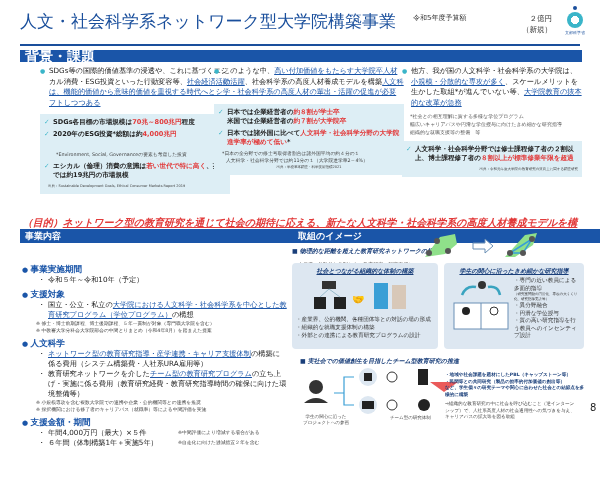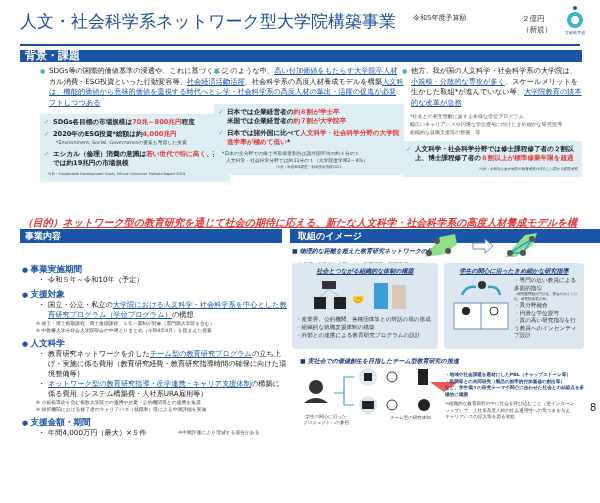--- a/index.html
+++ b/index.html
@@ -1,39 +1,39 @@
 <!DOCTYPE html>
 <html><head>
 <meta charset="utf-8">
 <style>
 *{box-sizing:border-box;margin:0;padding:0}
 body{width:600px;height:503px;background:#fff;font-family:"DejaVu Sans","Liberation Sans",sans-serif;color:#222;position:relative;overflow:hidden}
 .title{position:absolute;left:20px;top:10px;font-size:17px;font-weight:normal;color:#1a4f9c;letter-spacing:0}
 .budget-label{position:absolute;left:413px;top:13px;font-size:7px;color:#333}
-.budget-amount{position:absolute;left:522px;top:13px;font-size:7.5px;color:#333;text-align:left;line-height:11px}
+.budget-amount{position:absolute;left:522px;top:13px;font-size:7.5px;color:#333;text-align:right;line-height:11px}
 .logo{position:absolute;left:560px;top:6px;width:30px;height:40px;text-align:center}
 .logo .dot{width:4px;height:4px;border-radius:50%;background:#1a4f9c;margin:0 auto 2px}
 .logo .sun{width:16px;height:16px;border-radius:50%;margin:0 auto;background:radial-gradient(circle,#fff 35%,#3ab5c9 36%)}
 .logo .txt{font-size:4px;color:#1a4f9c;margin-top:2px}
 .rule{position:absolute;left:20px;top:44px;width:560px;height:2px;background:#1a4f9c}
 .bar{position:absolute;background:#1a55a8;color:#fff;font-weight:bold}
-.bar-bg{left:20px;top:50px;width:562px;height:12px;font-size:11px;padding-left:5px;line-height:12px}
+.bar-bg{left:20px;top:50px;width:562px;height:12px;font-size:14px;padding-left:5px;line-height:12px}
 .col{position:absolute;top:66px;width:190px;font-size:7.2px;line-height:10.5px}
 .col .lead{padding-left:9px;position:relative}
 .col .lead:before{content:"●";position:absolute;left:0;top:0;color:#3ab5c9;font-size:6px}
 .u{color:#1a55a8;text-decoration:underline}
 .box{background:#ddeef5;margin-top:6px;padding:4px 4px;font-size:6.6px;line-height:9px;font-weight:bold}
 .box .ck{padding-left:9px;position:relative;margin-bottom:3px}
 .box .ck:before{content:"✓";position:absolute;left:0;color:#3ab5c9;font-weight:normal}
 .red{color:#e23a3a}
 .note{font-size:4.8px;font-weight:normal;color:#444;line-height:7px}
 .small{font-size:5px;color:#555;line-height:8px;padding-left:8px;margin-top:4px}
 .purpose{position:absolute;left:20px;top:216px;width:560px;font-size:10px;color:#e23a3a;font-style:italic;font-weight:bold;text-align:center}
 .purpose span{text-decoration:underline}
-.bar-left{left:20px;top:229px;width:262px;height:14px;font-size:9px;padding-left:5px;line-height:14px}
+.bar-left{left:20px;top:229px;width:299px;height:14px;font-size:9px;padding-left:5px;line-height:14px}
 .bar-right{left:290px;top:229px;width:348px;height:14px;font-size:9px;padding-left:8px;line-height:14px}
 .left{position:absolute;left:22px;top:247px;width:265px;font-size:7.2px;line-height:10px}
 .h{color:#1a55a8;font-weight:bold;font-size:8.6px;margin-top:4px}
 .h:before{content:"● ";font-size:7px}
 .li{padding-left:8px;position:relative;margin-left:18px}
 .li:before{content:"・";position:absolute;left:-2px}
 .ss{font-size:4.8px;color:#444;line-height:7px;padding-left:14px}
 .fn{font-size:4.8px;color:#444;margin-left:20px}
 .right{position:absolute;left:292px;top:247px;width:290px;font-size:6px}
 .sq-h{font-size:6px;font-weight:bold;font-style:italic;color:#1a3f7a}
@@ -62,21 +62,21 @@
 <div class="rule"></div>
 
 <div class="bar bar-bg">背景・課題</div>
 
 <div class="col" style="left:40px">
   <div class="lead">
     <span>SDGs等の国際的価値基準の浸透や、これに基づくエシカル消費・ESG投資といった行動変容等、</span><span class="u">社会経済活動は、機能的価値から意味的価値を重視する時代へとシフトしつつある</span>
   </div>
   <div class="box">
     <div class="ck"><span>SDGs各目標の市場規模は</span><span class="red">70兆～800兆円</span><span>程度</span></div>
-    <div class="ck" style="margin-bottom:0"><span>2020年のESG投資*総額は約</span><span class="red">4,000兆円</span></div>
+    <div class="ck" style="margin-bottom:12px"><span>2020年のESG投資*総額は約</span><span class="red">4,000兆円</span></div>
     <div class="note" style="padding-left:12px;margin-bottom:4px">*Environment, Social, Governanceの要素も考慮した投資</div>
     <div class="ck"><span>エシカル（倫理）消費の意識は</span><span class="red">若い世代で特に高く</span><span>、英国では約19兆円の市場規模</span></div>
     <div class="note" style="font-size:3.5px;padding-left:4px">出典：Sustainable Development Goals, Ethical Consumer Markets Report 2019</div>
   </div>
 </div>
 
 <div class="col" style="left:214px">
   <div class="lead">
     <span>このような中、</span><span class="u">高い付加価値をもたらす大学院卒人材の活躍</span><span>、社会科学系の高度人材養成モデルを構築</span><span class="u">人文科学・社会科学系の高度人材の輩出・活躍の促進が必要</span>
   </div>
@@ -117,29 +117,33 @@
 <div class="left">
   <div class="h" style="margin-top:17px">事業実施期間</div>
   <div class="li">令和５年～令和10年（予定）</div>
 
   <div class="h">支援対象</div>
   <div class="li"><span>国立・公立・私立の</span><span class="u">大学院における人文科学・社会科学系を中心とした教育研究プログラム（学位プログラム）</span><span>の構想</span></div>
   <div class="ss">※ 修士・博士前期課程、博士後期課程、５年一貫制が対象（専門職大学院を含む）</div>
   <div class="ss">※ 中教審大学分科会大学院部会の中間とりまとめ（令和4年8月）を踏まえた提案</div>
 
   <div class="h">人文科学</div>
+  <div class="li"><span class="u">ネットワーク型の教育研究指導・産学連携・キャリア支援体制</span><span>の構築に係る費用（システム構築費・人社系URA雇用等）</span></div>
   <div class="li"><span>教育研究ネットワークを介した</span><span class="u">チーム型の教育研究プログラム</span><span>の立ち上げ・実施に係る費用（教育研究経費・教育研究指導時間の確保に向けた環境整備等）</span></div>
-  <div class="li"><span class="u">ネットワーク型の教育研究指導・産学連携・キャリア支援体制</span><span>の構築に係る費用（システム構築費・人社系URA雇用等）</span></div>
   <div class="ss">※ 小規模専攻を含む複数大学院での連携や企業・公的機関等との連携を推奨</div>
   <div class="ss">※ 採択機関における修了者のキャリアパス（就職率）等による中間評価を実施</div>
 
   <div class="h">支援金額・期間</div>
   <div class="li" style="display:flex">
       <span style="width:110px">年間4,000万円（最大）×５件</span>
       <span class="fn">※中間評価により増減する場合がある</span>
+    </div>
+  <div class="li" style="display:flex">
+      <span style="width:110px">６年間（体制構築1年＋実施5年）</span>
+      <span class="fn">※自走化に向けた逓減措置２年を含む</span>
     </div>
 </div>
 
 <div class="right">
   <div class="sq-h">物理的な距離を超えた教育研究ネットワークの構築</div>
   <div class="grey" style="margin-top:5px">
     <div>小規模・分散的な体制から、教育研究・就職支援に</div>
     <div>おけるスケールメリットを発揮できる体制への転換</div>
   </div>
 </div>

